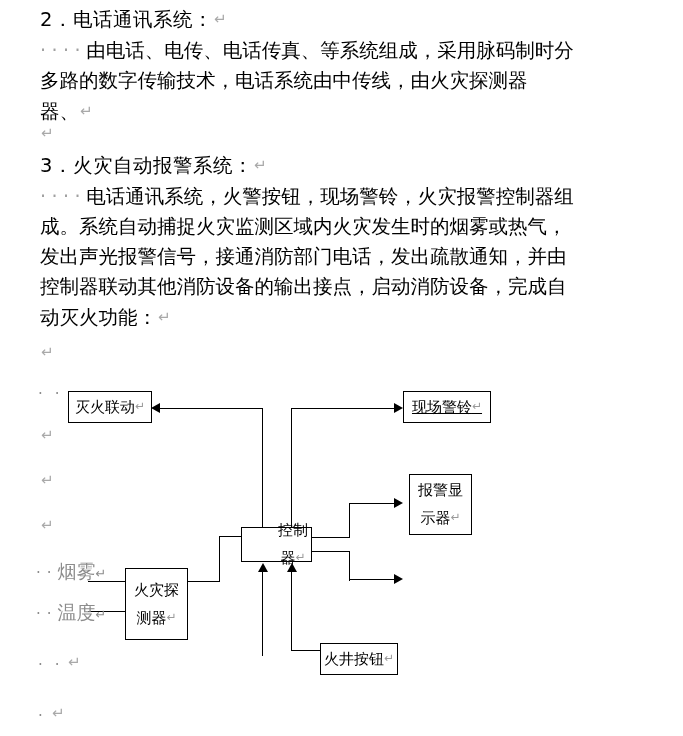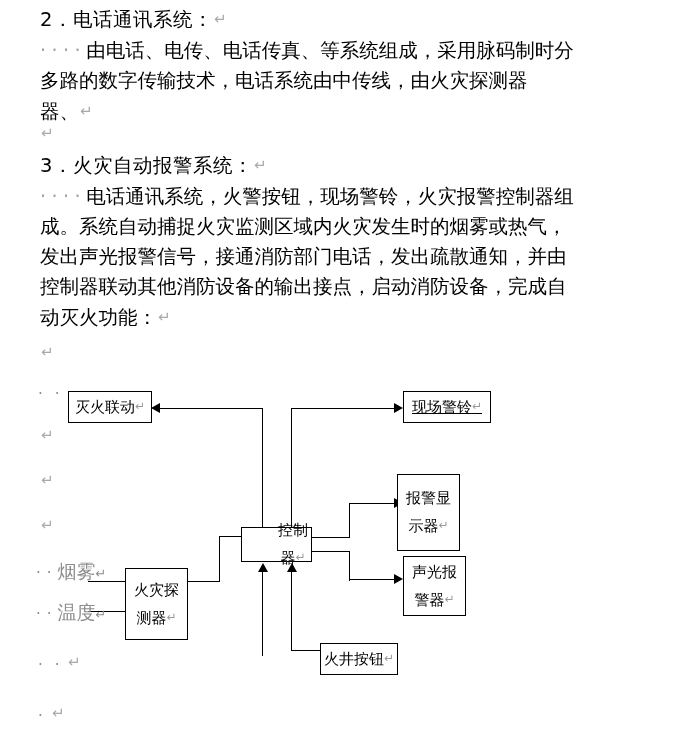--- a/index.html
+++ b/index.html
@@ -193,31 +193,28 @@
     <div class="arrow arr-up" style="left:287px; top:563px;"></div>
 
     <div class="dnode" style="left:68px; top:391px; width:84px; height:32px;">
       <span class="inner"><span>灭火联动</span><span class="pm">↵</span></span>
     </div>
 
     <div class="dnode" style="left:403px; top:391px; width:88px; height:32px;text-decoration:underline;">
       <span class="inner"><span>现场警铃</span><span class="pm">↵</span></span>
     </div>
 
-    <div class="dnode" style="left:397px; top:474px; width:63px; height:77px;">
+    <div class="dnode" style="left:409px; top:474px; width:63px; height:61px;">
       <span class="inner"><span>报警显</span><br><span>示器</span><span class="pm">↵</span></span>
     </div>
 
     <div class="dnode" style="left:241px; top:527px; width:71px; height:35px;padding-left:33px;">
       <span class="inner"><span>控制器</span><span class="pm">↵</span></span>
     </div>
 
-    <div class="dnode" style="left:403px; top:556px; width:63px; height:60px;">
-      <span class="inner"><span>声光报</span><br><span>警器</span><span class="pm">↵</span></span>
-    </div>
 
     <div class="dnode" style="left:125px; top:568px; width:63px; height:72px;">
       <span class="inner"><span>火灾探</span><br><span>测器</span><span class="pm">↵</span></span>
     </div>
 
     <div class="dnode" style="left:320px; top:643px; width:78px; height:32px;">
       <span class="inner"><span>火井按钮</span><span class="pm">↵</span></span>
     </div>
 
     <div class="gray-label" style="left:36px; top:561px;"><span style="letter-spacing:6px; font-size:15px;">··</span><span>烟雾</span><span style="font-size:13px;">↵</span></div>

